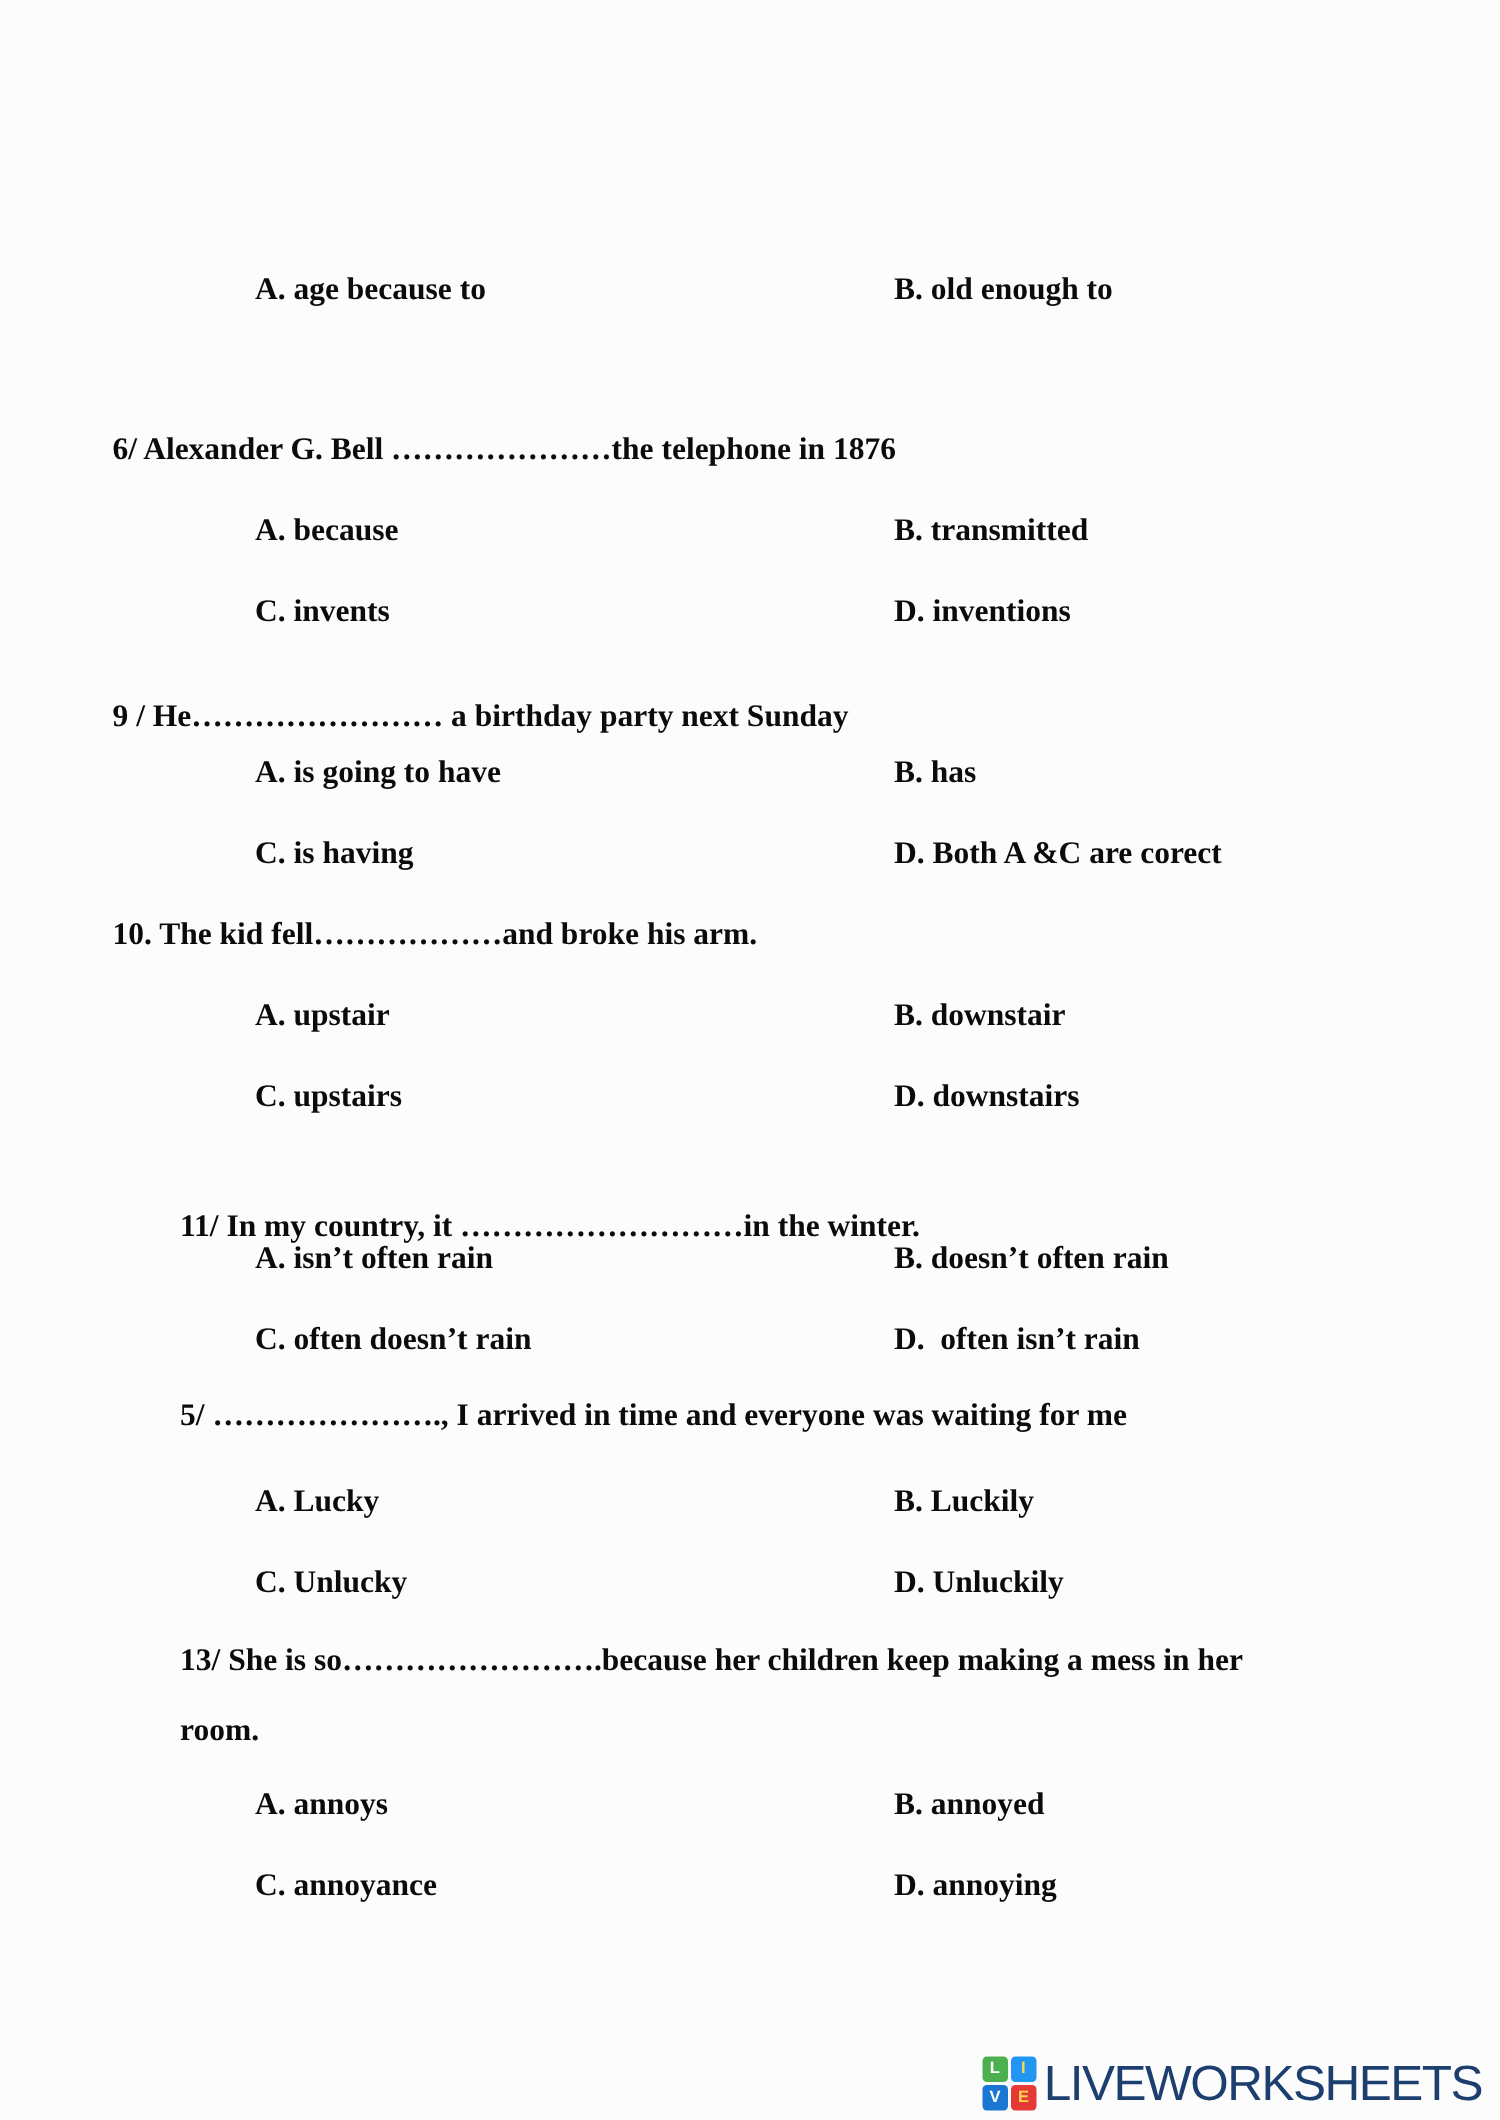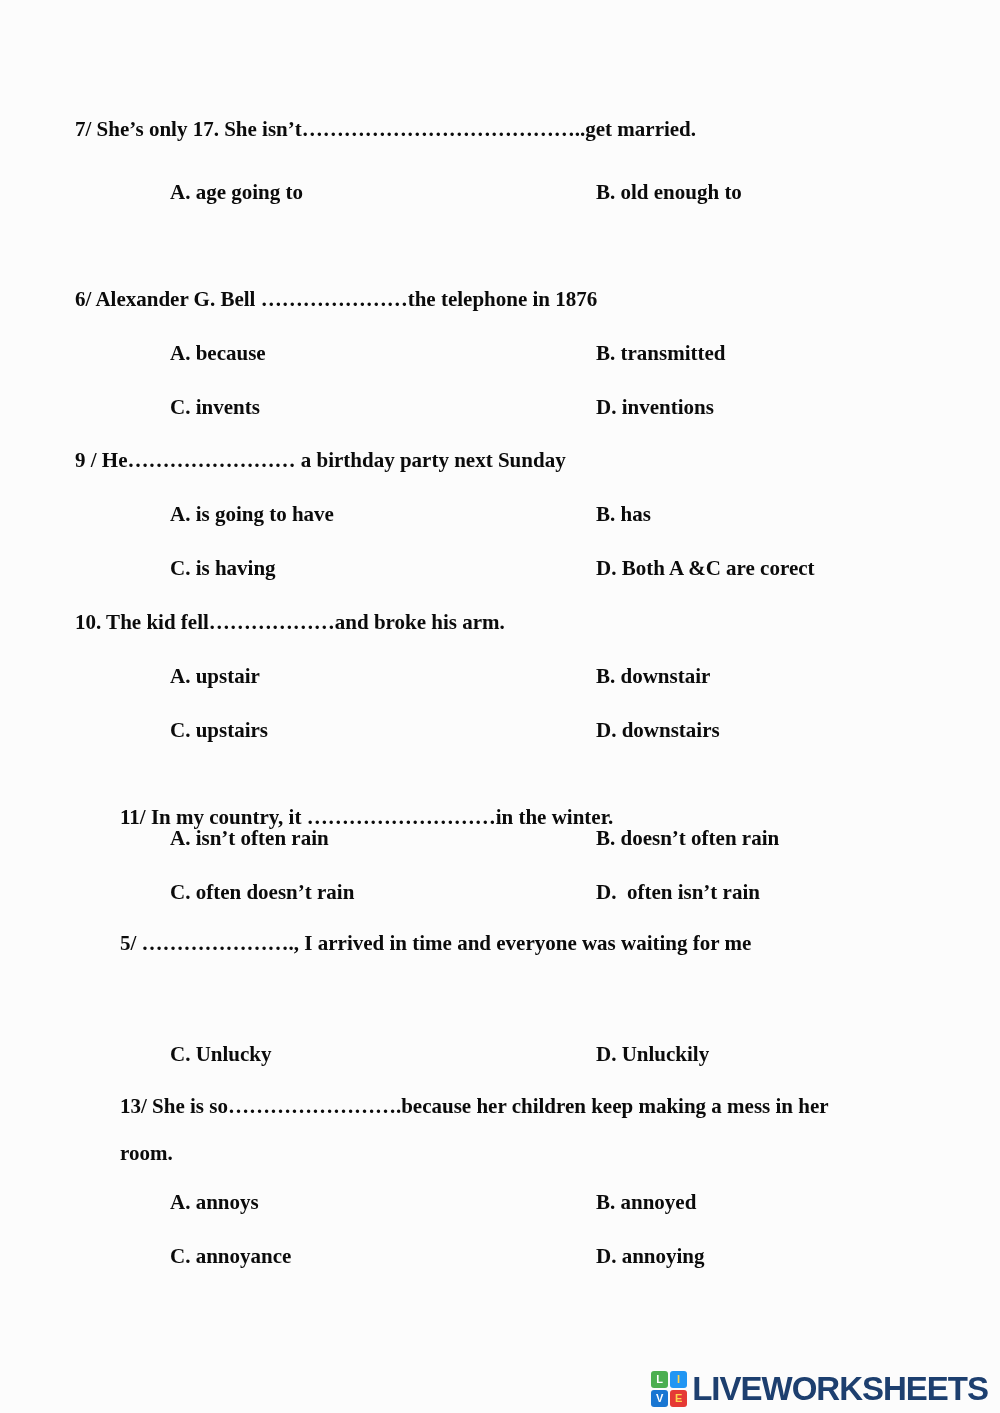--- a/index.html
+++ b/index.html
@@ -68,52 +68,49 @@
     display: flex;
     align-items: center;
     justify-content: center;
     font-family: "Liberation Sans", sans-serif;
     font-size: 11px;
     font-weight: bold;
     line-height: 1;
   }
   .brand {
     font-family: "Liberation Sans", sans-serif;
-    font-weight: bold;
+    font-weight: normal;
     font-size: 33px;
     letter-spacing: -1px;
     line-height: 38px;
   }
 </style>
 </head>
 <body>
 
 <div class="page">
 
-  <div class="row" style="top:116px">
-    <span class="qtext">7/ She’s only 17. She isn’t…………………………………..get married.</span>
-  </div>
   <div class="row" style="top:179px">
-    <span class="optA">A. age going to</span>
+    <span class="optA">A. age because to</span>
     <span class="optB">B. old enough to</span>
   </div>
 
   <div class="row" style="top:286px">
     <span class="qtext">6/ Alexander G. Bell …………………the telephone in 1876</span>
   </div>
   <div class="row" style="top:340px">
     <span class="optA">A. because</span>
     <span class="optB">B. transmitted</span>
   </div>
   <div class="row" style="top:394px">
     <span class="optA">C. invents</span>
     <span class="optB">D. inventions</span>
   </div>
 
-  <div class="row" style="top:447px">
+  <div class="row" style="top:464px">
     <span class="qtext">9 / He…………………… a birthday party next Sunday</span>
   </div>
   <div class="row" style="top:501px">
     <span class="optA">A. is going to have</span>
     <span class="optB">B. has</span>
   </div>
   <div class="row" style="top:555px">
     <span class="optA">C. is having</span>
     <span class="optB">D. Both A &amp;C are corect</span>
   </div>
@@ -138,20 +135,24 @@
     <span class="optB">B. doesn’t often rain</span>
   </div>
   <div class="row" style="top:879px">
     <span class="optA">C. often doesn’t rain</span>
     <span class="optB">D.  often isn’t rain</span>
   </div>
 
   <div class="row" style="top:930px">
     <span class="qtext ind">5/ …………………., I arrived in time and everyone was waiting for me</span>
   </div>
+  <div class="row" style="top:987px">
+    <span class="optA">A. Lucky</span>
+    <span class="optB">B. Luckily</span>
+  </div>
   <div class="row" style="top:1041px">
     <span class="optA">C. Unlucky</span>
     <span class="optB">D. Unluckily</span>
   </div>
 
   <div class="row" style="top:1093px">
     <span class="qtext ind">13/ She is so…………………….because her children keep making a mess in her</span>
   </div>
   <div class="row" style="top:1140px">
     <span class="qtext ind">room.</span>

